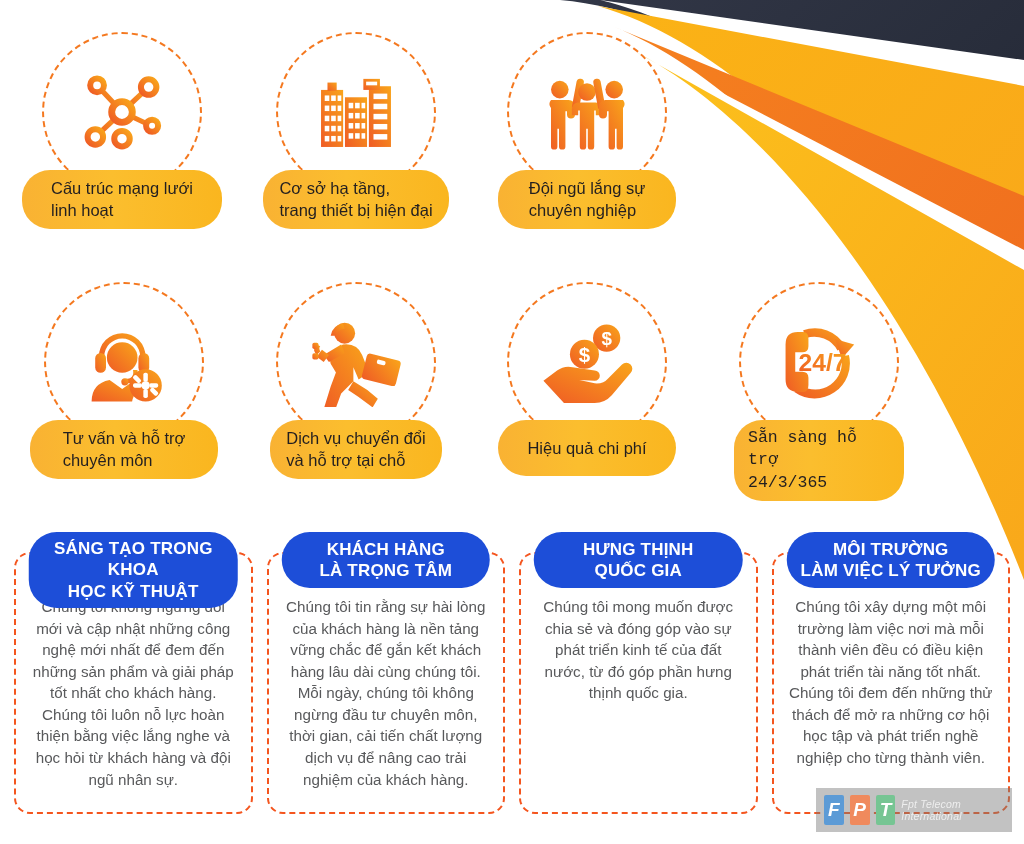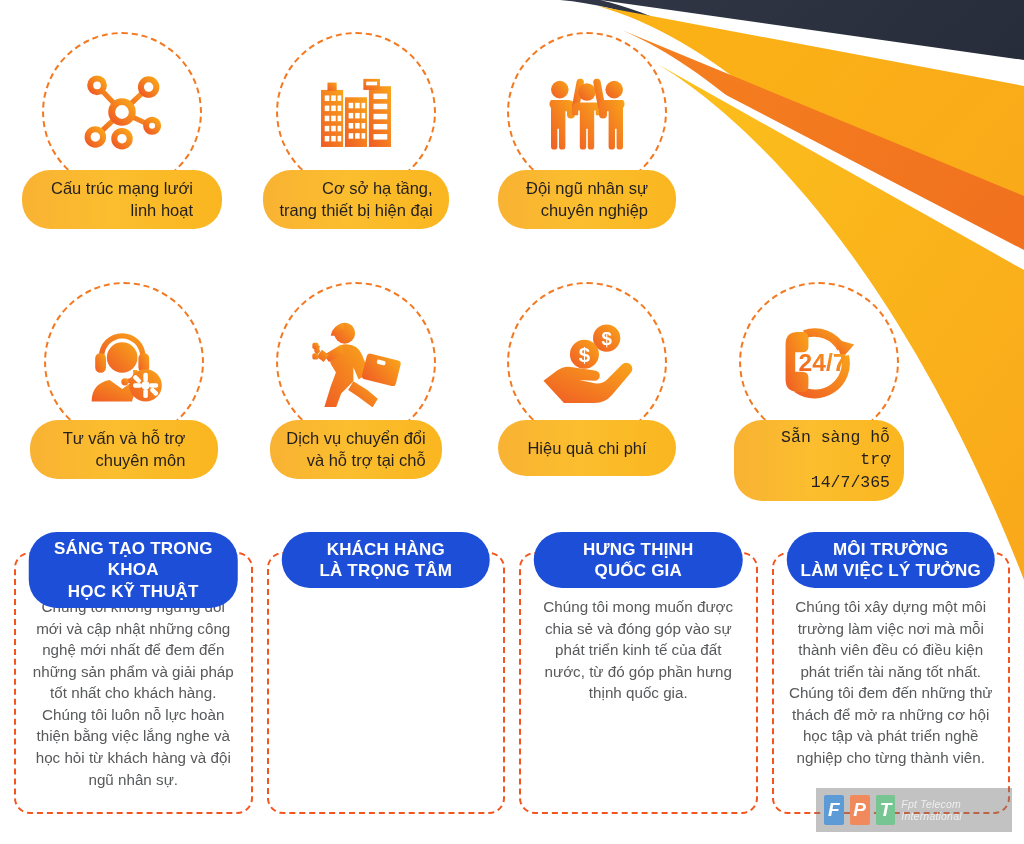--- a/index.html
+++ b/index.html
@@ -53,21 +53,21 @@
   .feature-circle svg { display: block; }
   .feature-pill {
     position: relative;
     margin: -22px auto 0;
     min-height: 56px;
     border-radius: 28px;
     background: linear-gradient(90deg, #F9B233 0%, #FBBE2E 45%, #FAB61F 100%);
     display: flex;
     align-items: center;
     justify-content: center;
-    text-align: right;
+    text-align: left;
     color: #231f20;
     font-size: 16.5px;
     line-height: 1.35;
     padding: 7px 14px;
     box-sizing: border-box;
     z-index: 3;
   }
   .pill-w1 { width: 200px; }
   .pill-w2 { width: 186px; }
   .pill-w3 { width: 178px; }
@@ -314,21 +314,21 @@
             <circle cx="60" cy="23" r="11"></circle>
             <path d="M49 36 h22 a8 8 0 0 1 8 8 v8 h-8 v-6 h-2 v45 a4 4 0 0 1 -8 0 v-22 h-2 v22 a4 4 0 0 1 -8 0 v-45 h-2 v6 h-8 v-8 a8 8 0 0 1 8 -8 z"></path>
             <path d="M68 12 a4.5 4.5 0 0 1 9 -2 l6 32 -9 2 z"></path>
             <circle cx="94" cy="20" r="11"></circle>
             <path d="M83 33 h22 a8 8 0 0 1 0 10 v48 a4 4 0 0 1 -8 0 v-22 h-2 v22 a4 4 0 0 1 -8 0 v-44 h-2 v4 a5 5 0 0 1 -10 0 v-10 a8 8 0 0 1 8 -8 z"></path>
           </g>
         </svg>
       </div>
       <div class="feature-pill pill-w3">
         <span>
-          <span>Đội ngũ nhân sự</span><br>
+          <span>Đội ngũ lắng sự</span><br>
           <span>chuyên nghiệp</span>
         </span>
       </div>
     </div>
 
     <div class="feature" style="left:8px; top:282px;">
       <div class="feature-circle">
         <svg width="90" height="90" viewBox="0 0 100 100">
           <defs>
               <linearGradient id="ic4" x1="0" y1="1" x2="1" y2="0">
@@ -440,21 +440,21 @@
           <path d="M70 24 l22 6 l-14 16 z" fill="url(#ic7)"></path>
           <path d="M86 42 a40 40 0 0 1 -62 42 l7 -8 a30 30 0 0 0 46 -32 z" fill="url(#ic7)"></path>
 
           <path d="M28 16 q-14 0 -14 14 v40 q0 14 14 14 l6 0 q6 0 6 -8 v-8 q0 -7 -7 -7 h-8 v-22 h8 q7 0 7 -7 v-8 q0 -8 -6 -8 z" fill="url(#ic7)"></path>
           <text x="56" y="60" font-family="'Liberation Sans', sans-serif" font-weight="bold" font-size="28" fill="url(#ic7)" text-anchor="middle">24/7</text>
         </svg>
       </div>
       <div class="feature-pill pill-w7">
         <span>
           <span>Sẵn sàng hỗ trợ</span><br>
-          <span>14/7/365</span>
+          <span>24/3/365</span>
         </span>
       </div>
     </div>
 
   </div>
 
   <div id="cards">
 
     <div class="card">
       <div class="card-header">
@@ -466,20 +466,21 @@
       <div class="card-body">Chúng tôi không ngừng đổi mới và cập nhật những công nghệ mới nhất để đem đến những sản phẩm và giải pháp tốt nhất cho khách hàng. Chúng tôi luôn nỗ lực hoàn thiện bằng việc lắng nghe và học hỏi từ khách hàng và đội ngũ nhân sự.</div>
     </div>
 
     <div class="card">
       <div class="card-header">
         <span>
           <span>KHÁCH HÀNG</span><br>
           <span>LÀ TRỌNG TÂM</span>
         </span>
       </div>
+      <div class="card-body">Chúng tôi tin rằng sự hài lòng của khách hàng là nền tảng vững chắc để gắn kết khách hàng lâu dài cùng chúng tôi. Mỗi ngày, chúng tôi không ngừng đầu tư chuyên môn, thời gian, cải tiến chất lượng dịch vụ để nâng cao trải nghiệm của khách hàng.</div>
     </div>
 
     <div class="card">
       <div class="card-header">
         <span>
           <span>HƯNG THỊNH</span><br>
           <span>QUỐC GIA</span>
         </span>
       </div>
       <div class="card-body">Chúng tôi mong muốn được chia sẻ và đóng góp vào sự phát triển kinh tế của đất nước, từ đó góp phần hưng thịnh quốc gia.</div>

